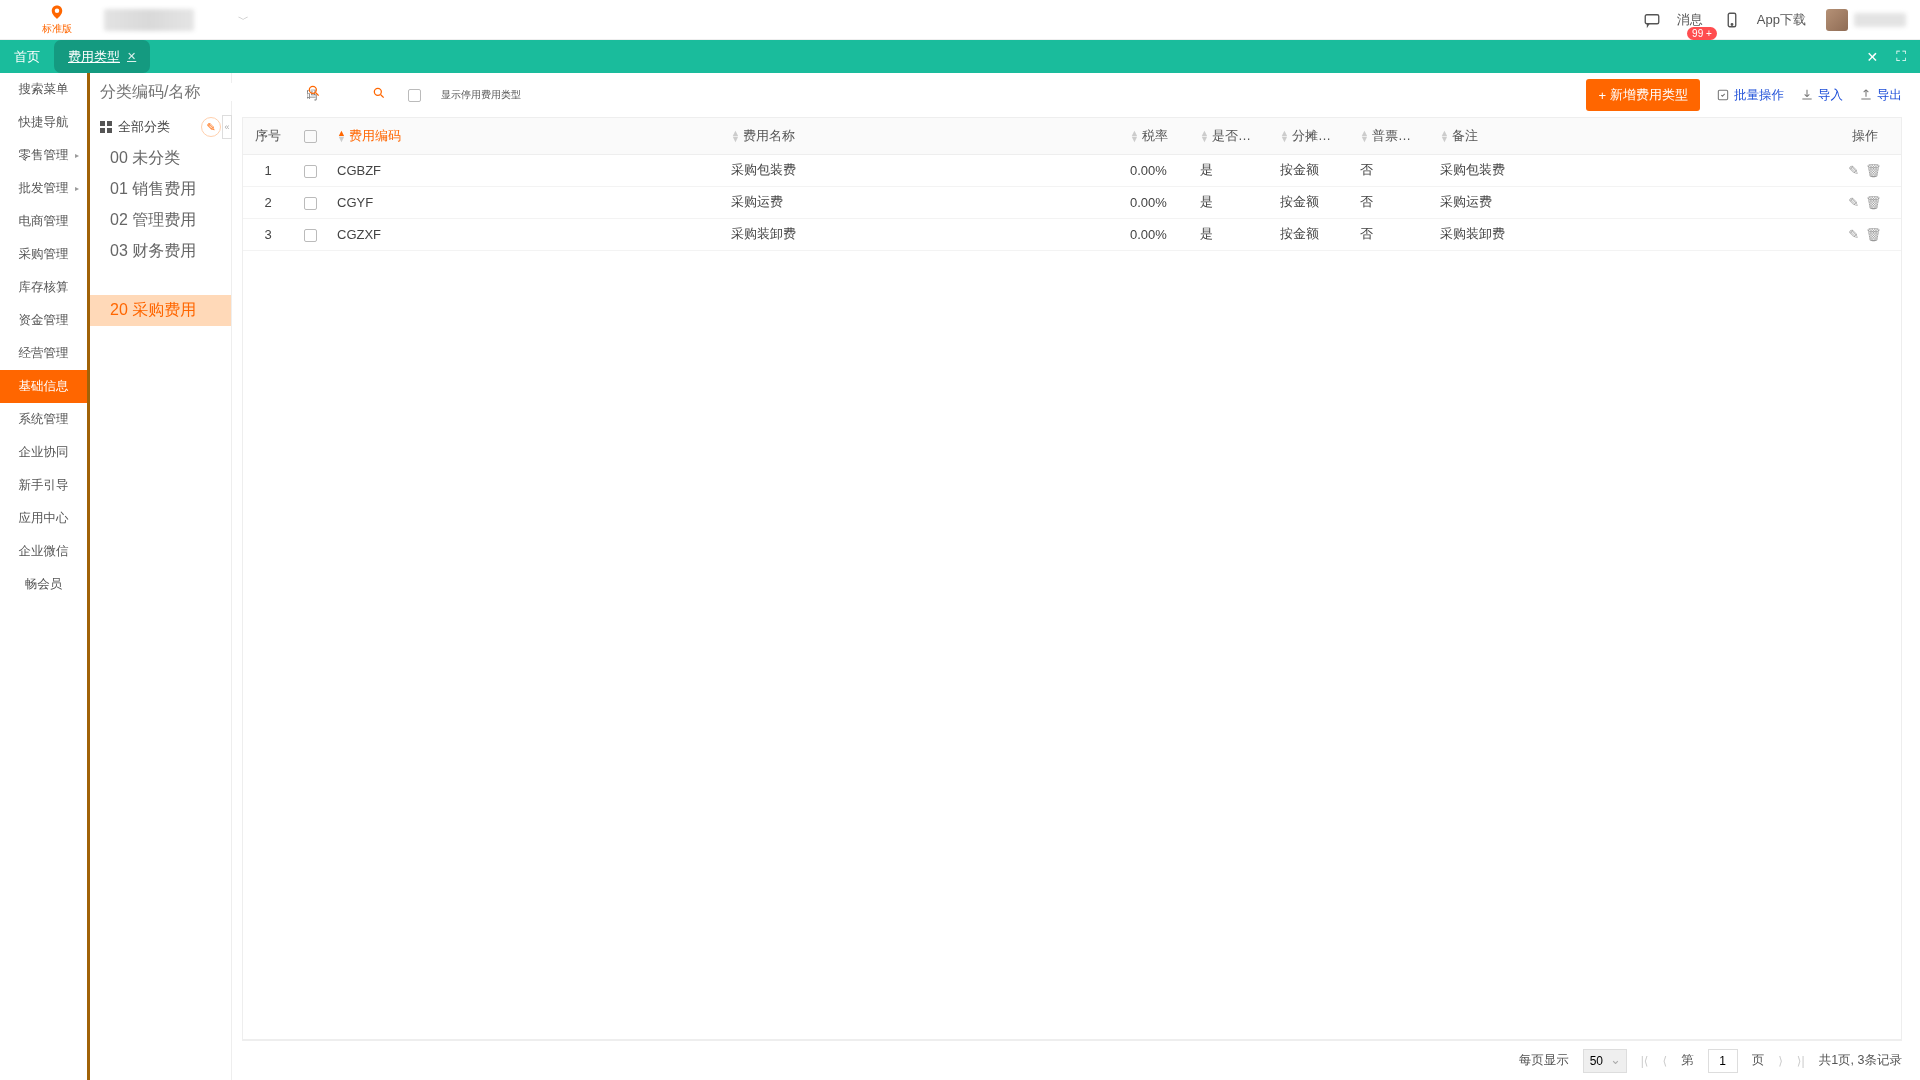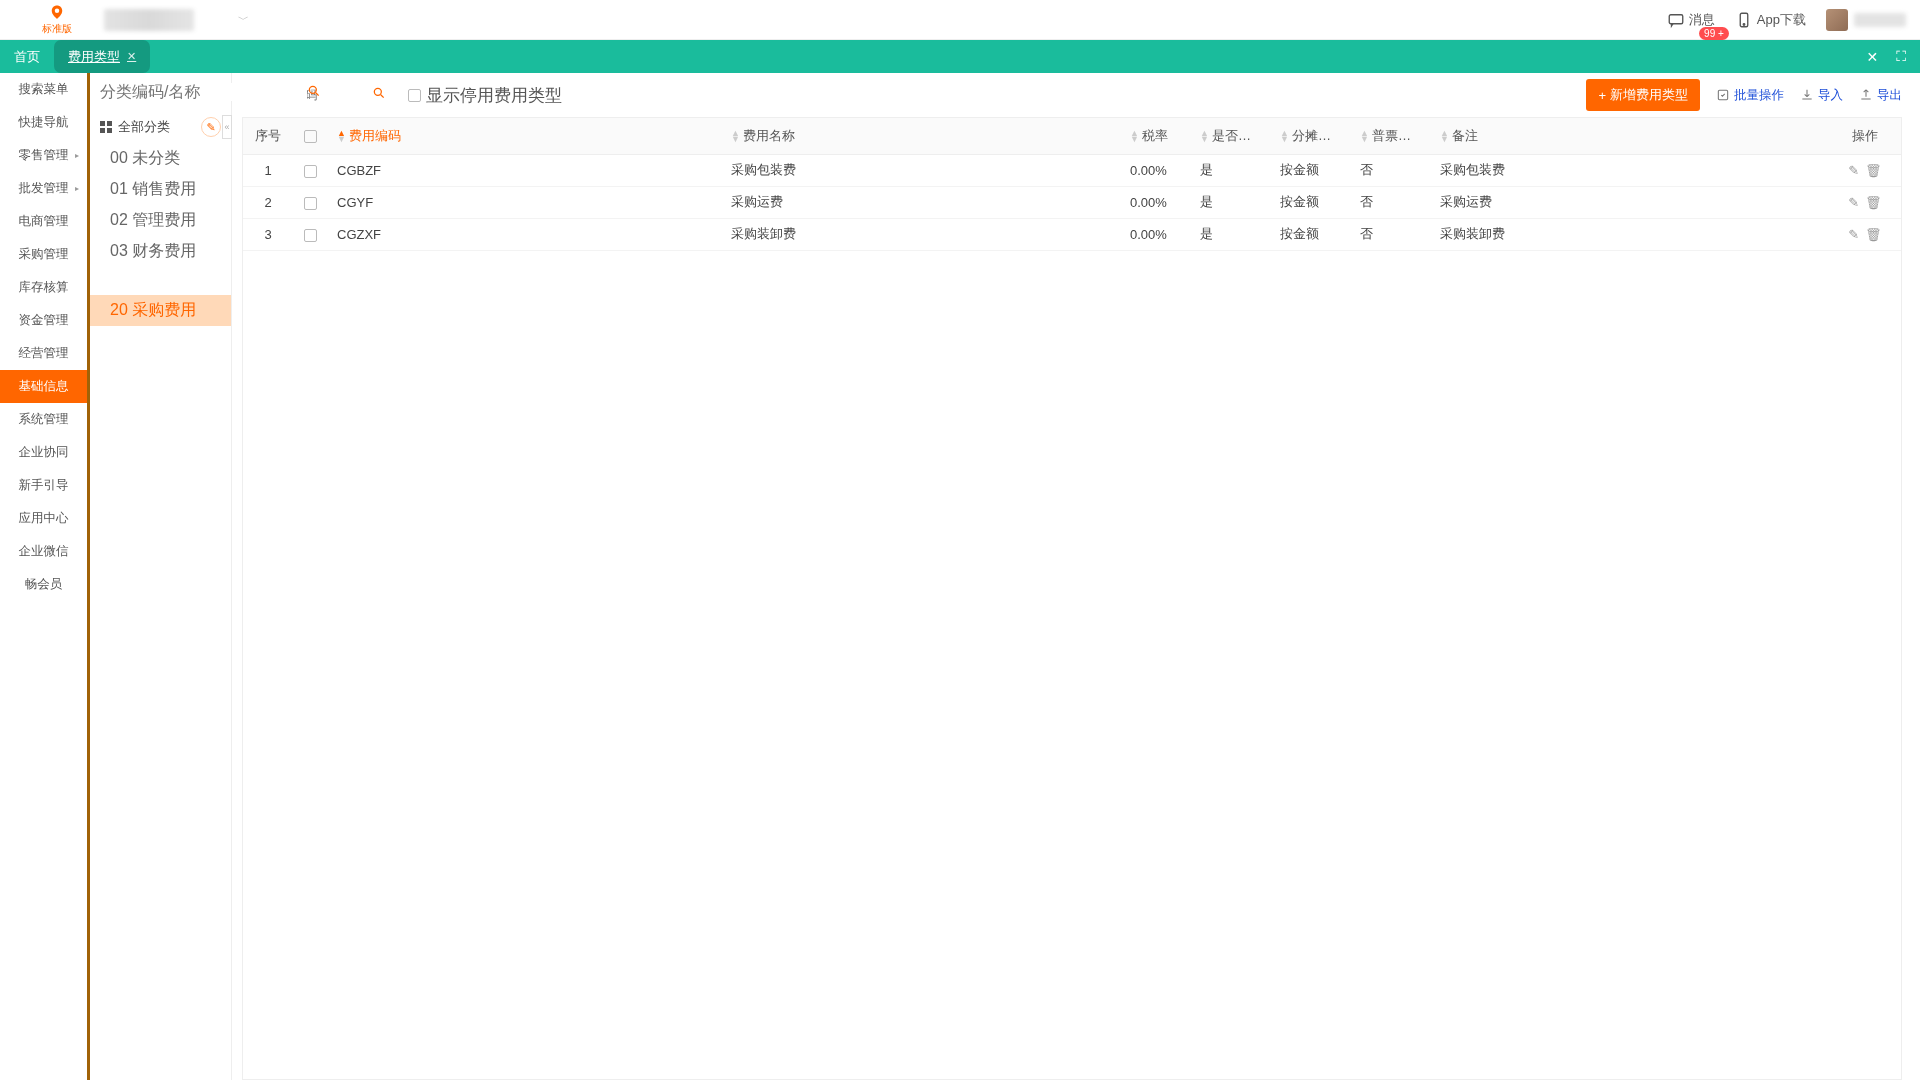--- a/index.html
+++ b/index.html
@@ -5,21 +5,21 @@
 * { margin: 0; padding: 0; box-sizing: border-box; }
 body { font-family: "Microsoft YaHei", Arial, sans-serif; font-size: 13px; color: #333; background: #fff; }
 
 
 .topbar { height: 40px; display: flex; align-items: center; padding: 0 14px; border-bottom: 1px solid #eee; }
 .logo { width: 86px; display: flex; flex-direction: column; align-items: center; color: #f60; font-size: 10px; }
 .logo svg { width: 24px; height: 18px; }
 .tenant { width: 90px; height: 22px; background: linear-gradient(90deg,#e3e3e3,#d9d9d9,#e5e5e5); filter: blur(2px); border-radius: 2px; margin-left: 4px; }
 .chev { margin-left: 44px; color: #bbb; font-size: 11px; }
 .spacer { flex: 1; }
-.top-action { display: flex; align-items: center; gap: 4px; margin-left: 20px; color: #555; cursor: pointer; position: relative; }
+.top-action { display: flex; align-items: center; gap: 16px; margin-left: 20px; color: #555; cursor: pointer; position: relative; }
 .top-action svg { width: 18px; height: 18px; }
 .badge { position: absolute; top: -8px; right: -14px; background: #ff4d4f; color: #fff; font-size: 10px; padding: 1px 5px; border-radius: 8px; margin-top: 24px; }
 .avatar { width: 22px; height: 22px; background: linear-gradient(135deg,#b59176,#8f6c55); border-radius: 3px; margin-left: 20px; }
 .uname { width: 52px; height: 14px; background: #e3e3e3; filter: blur(2px); margin-left: 6px; border-radius: 2px; }
 
 
 .tabstrip { height: 33px; background: #1abc9c; display: flex; align-items: stretch; }
 .tab { padding: 0 14px; display: flex; align-items: center; color: #fff; font-size: 13px; cursor: pointer; border-radius: 7px; }
 .tab.active { background: #149a80; text-decoration: underline; }
 .tab-close { margin-left: 7px; font-size: 11px; opacity: .85; }
@@ -50,21 +50,21 @@
 .tree-item { padding: 5px 10px 5px 20px; font-size: 16px; color: #666; cursor: pointer; }
 .tree-item.sel { background: #ffd9b8; color: #f60; margin-top: 28px; }
 
 
 .main { flex: 1; display: flex; flex-direction: column; }
 .toolbar { height: 38px; display: flex; align-items: center; padding: 12px 18px 6px 10px; }
 .toolbar .search { display: flex; align-items: center; width: 150px; border-bottom: 1px solid transparent; }
 .toolbar .search input { border: none; outline: none; font-size: 12px; width: 130px; color: #888; }
 .toolbar .search .ico { color: #f60; }
 .chk { width: 13px; height: 13px; border: 1px solid #bbb; border-radius: 2px; display: inline-block; vertical-align: middle; }
-.toolbar label { margin-left: 16px; font-size: 17px; color: #555; display: flex; align-items: center; gap: 5px; }
+.toolbar label { margin-left: 16px; font-size: 10px; color: #555; display: flex; align-items: center; gap: 20px; }
 .toolbar .right { margin-left: auto; display: flex; align-items: center; gap: 16px; }
 .btn-primary { background: #f60; color: #fff; padding: 7px 12px; border-radius: 3px; font-size: 13px; cursor: pointer; display: flex; align-items: center; gap: 4px; }
 .btn-plain { color: #1d4ed8; font-size: 12.5px; cursor: pointer; display: flex; align-items: center; gap: 4px; }
 
 
 .tablewrap { flex: 1; margin: 6px 18px 0 10px; border: 1px solid #eee; display: flex; flex-direction: column; }
 table { width: 100%; border-collapse: collapse; }
 thead th { background: #fafafa; height: 36px; font-weight: 500; color: #555; font-size: 13px; text-align: left; padding: 0 10px; border-bottom: 1px solid #eee; }
 thead th .sort { font-size: 9px; color: #ccc; display: inline-flex; flex-direction: column; line-height: 6px; vertical-align: middle; margin-right: 3px; }
 thead th.sorted .sort .up { color: #f60; }
@@ -292,15 +292,29 @@
               <td>按金额</td>
               <td>否</td>
               <td>采购装卸费</td>
               <td class="col-op"><span class="op-ico">✎</span><span class="op-ico">🗑</span></td>
             </tr>
           </tbody>
       </table>
       <div style="flex:1"></div>
     </div>
 
+    <div class="pager">
+      <span>每页显示</span>
+      <span class="sel-wrap">
+        <select><option>50</option></select>
+      </span>
+      <span class="nav">|⟨</span>
+      <span class="nav">⟨</span>
+      <span>第</span>
+      <input value="1" style="">
+      <span>页</span>
+      <span class="nav">⟩</span>
+      <span class="nav">⟩|</span>
+      <span>共1页, 3条记录</span>
+    </div>
 
   </div>
 </div>
 
 </body></html>

